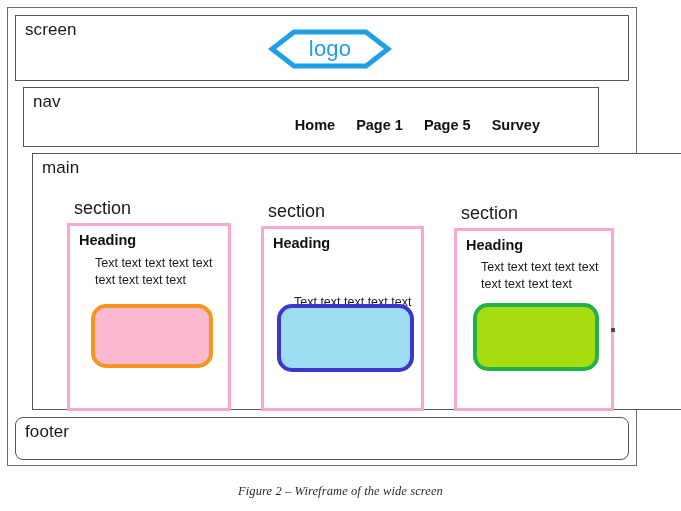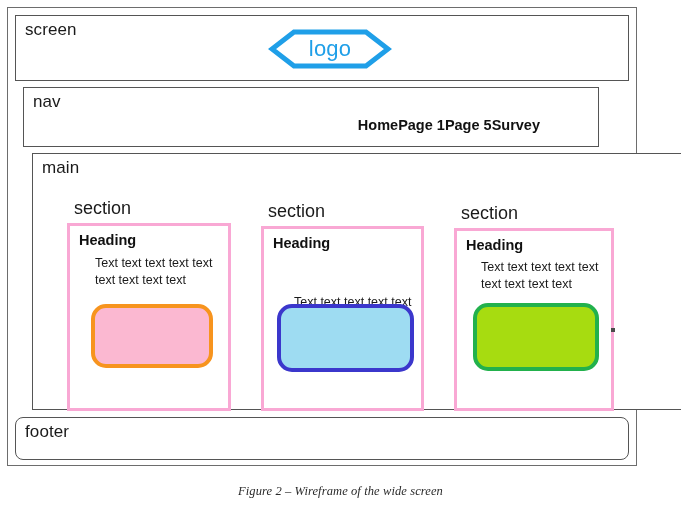--- a/index.html
+++ b/index.html
@@ -80,20 +80,21 @@
     top: 79px;
     width: 576px;
     height: 60px;
     margin-left: 8px;
   }
   .nav-items {
     position: absolute;
     right: 58px;
     top: 29px;
     display: flex;
+    gap: 21px;
     font-size: 14.5px;
     font-weight: bold;
     color: #111111;
   }
   .nav-items span { white-space: nowrap; }
 
   
   .main-panel {
     left: 24px;
     top: 145px;

